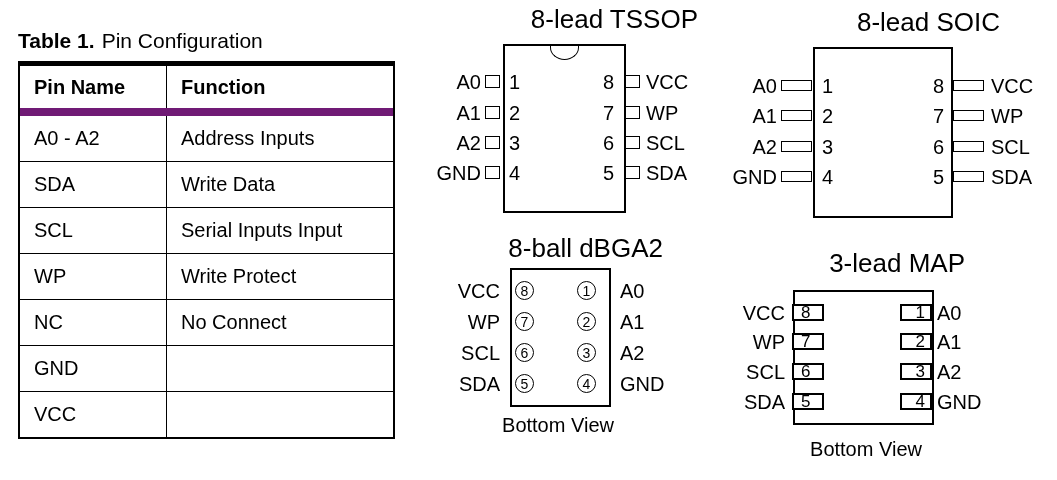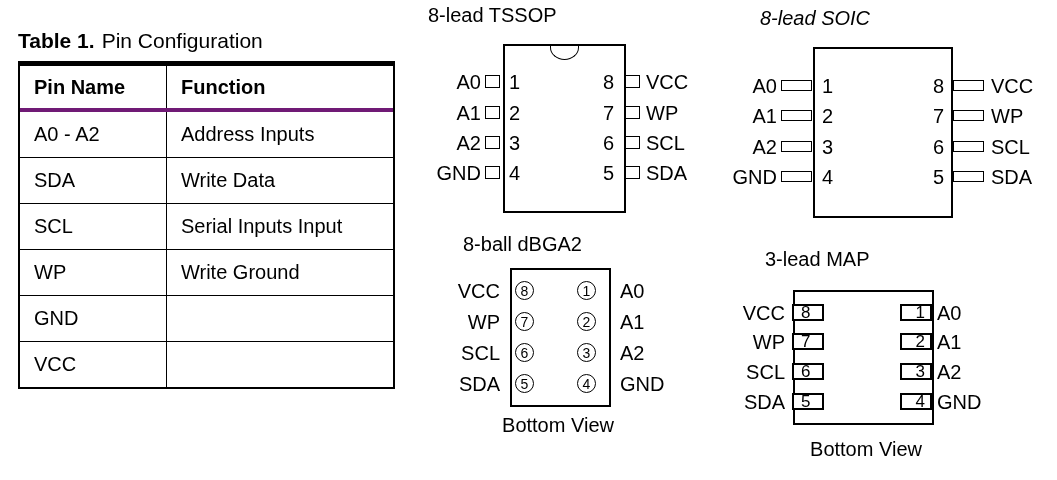--- a/index.html
+++ b/index.html
@@ -12,29 +12,29 @@
     overflow:hidden;
   }
   
   .tbl-title{position:absolute;left:18px;top:29px;font-size:21px;white-space:nowrap;}
   .tbl-title .bold{font-weight:bold;margin-right:7px;}
   .pin-table{
     position:absolute;left:18px;top:61px;width:377px;
     border:2px solid #000;border-top:5px solid #000;
     box-sizing:border-box;font-size:20px;
   }
-  .t-header{display:flex;height:42px;line-height:42px;border-bottom:4px solid #701a75;font-weight:bold;}
+  .t-header{display:flex;height:42px;line-height:42px;border-bottom:8px solid #701a75;font-weight:bold;}
   .t-row{display:flex;height:45px;line-height:45px;border-bottom:1px solid #000;}
   .t-row:last-child{border-bottom:none;}
   .cell{box-sizing:border-box;padding-left:14px;white-space:nowrap;overflow:hidden;}
   .cA{width:147px;border-right:1.5px solid #000;}
   .cB{flex:1;}
   
   .pkg{position:absolute;}
-  .pkg-title{position:absolute;font-size:20px;text-align:left;white-space:nowrap;}
+  .pkg-title{position:absolute;font-size:26px;text-align:right;white-space:nowrap;}
   .bv-caption{position:absolute;font-size:20px;text-align:center;white-space:nowrap;}
   .body-box{position:absolute;border:2px solid #000;box-sizing:border-box;background:#fff;}
   .prow{position:absolute;left:0;right:0;height:24px;line-height:24px;font-size:20px;}
   .prow span{white-space:nowrap;}
   .pl-l,.pl-r,.pn-l,.pn-r{position:absolute;}
   
   .tssop{left:428px;top:0;width:270px;height:235px;}
   .tssop .pkg-title{left:0;top:4px;width:270px;}
   .tssop .body-box{left:75px;top:44px;width:123px;height:169px;}
   .notch{
@@ -45,21 +45,21 @@
   .tssop .r1{top:70px}.tssop .r2{top:101px}.tssop .r3{top:131px}.tssop .r4{top:161px}
   .tssop .pl-l{right:217px;}
   .tssop .lead{position:absolute;top:5px;width:13px;height:11px;border:1.5px solid #000;background:#fff;}
   .tssop .lead-l{left:57px;}
   .tssop .lead-r{left:197px;}
   .tssop .pn-l{left:81px;}
   .tssop .pn-r{left:155px;width:31px;text-align:right;}
   .tssop .pl-r{left:218px;}
   
   .soic{left:740px;top:0;width:317px;height:235px;}
-  .soic .pkg-title{left:20px;top:7px;width:240px;font-style:italic;}
+  .soic .pkg-title{left:20px;top:7px;width:240px;}
   .soic .body-box{left:73px;top:47px;width:140px;height:171px;}
   .soic .r1{top:74px}.soic .r2{top:104px}.soic .r3{top:135px}.soic .r4{top:165px}
   .soic .pl-l{right:280px;}
   .soic .lead{position:absolute;top:6px;width:29px;height:9px;border:1.5px solid #000;background:#fff;}
   .soic .lead-l{left:41px;}
   .soic .lead-r{left:213px;}
   .soic .pn-l{left:82px;}
   .soic .pn-r{left:170px;width:34px;text-align:right;}
   .soic .pl-r{left:251px;}
   
@@ -113,21 +113,25 @@
     <div class="t-row">
       <div class="cell cA">SDA</div>
       <div class="cell cB">Write Data</div>
     </div>
     <div class="t-row">
       <div class="cell cA">SCL</div>
       <div class="cell cB">Serial Inputs Input</div>
     </div>
     <div class="t-row">
       <div class="cell cA">WP</div>
-      <div class="cell cB">Write Ground</div>
+      <div class="cell cB">Write Protect</div>
+    </div>
+    <div class="t-row">
+      <div class="cell cA">NC</div>
+      <div class="cell cB">No Connect</div>
     </div>
     <div class="t-row">
       <div class="cell cA">GND</div>
     </div>
     <div class="t-row">
       <div class="cell cA">VCC</div>
     </div>
   </div>
 
   <div class="pkg tssop">

